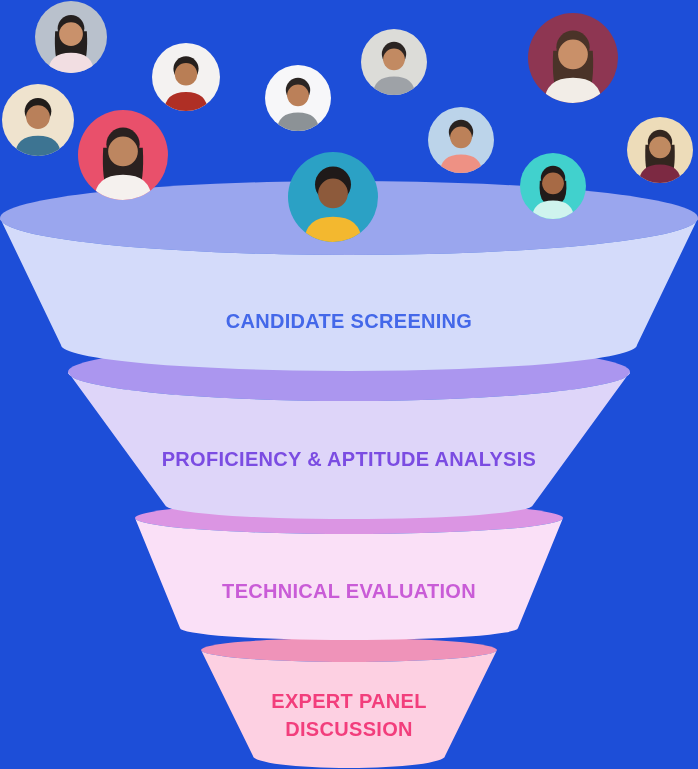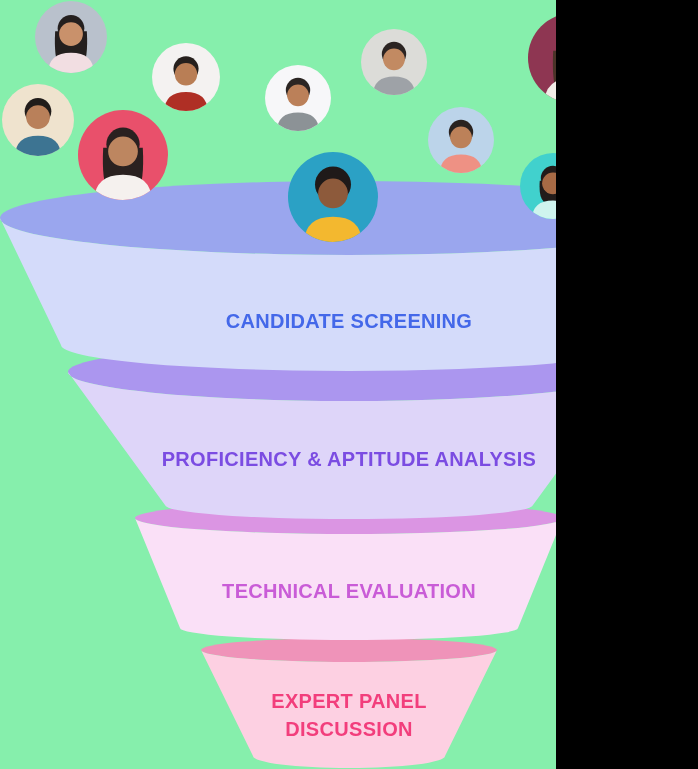--- a/index.html
+++ b/index.html
@@ -1,17 +1,17 @@
 <!DOCTYPE html>
 <html><head>
 <meta charset="utf-8">
 <style>
   html,body{margin:0;padding:0;}
   body{background:#000;font-family:"Liberation Sans", sans-serif;}
-  #stage{position:relative;width:556px;height:769px;background:#86efac;overflow:hidden;}
+  #stage{position:relative;width:698px;height:769px;background:#1d4ed8;overflow:hidden;}
   #funnel-svg{position:absolute;left:0;top:0;}
   .avatar{position:absolute;}
   svg text{font-family:"Liberation Sans", sans-serif;font-weight:bold;}
 </style>
 </head>
 <body>
 
 <div id="stage">
 
   <svg id="funnel-svg" width="698" height="769" viewBox="0 0 698 769">

